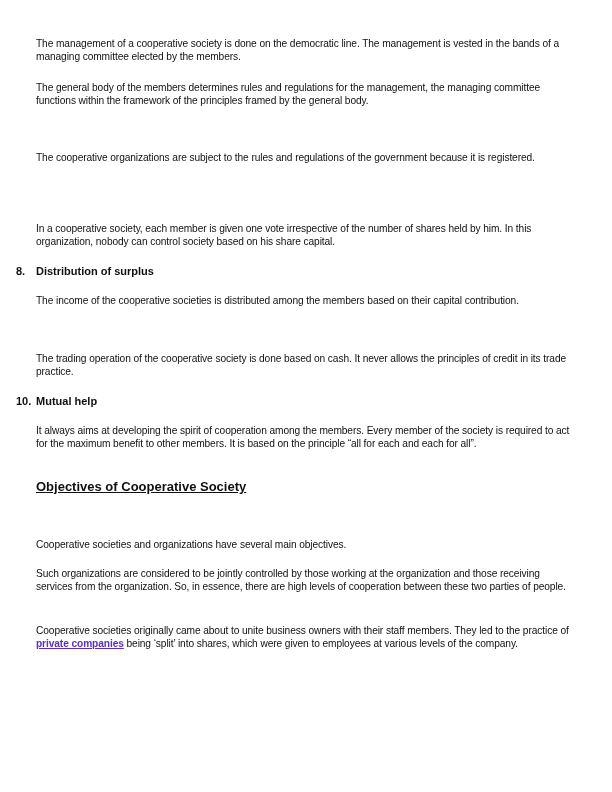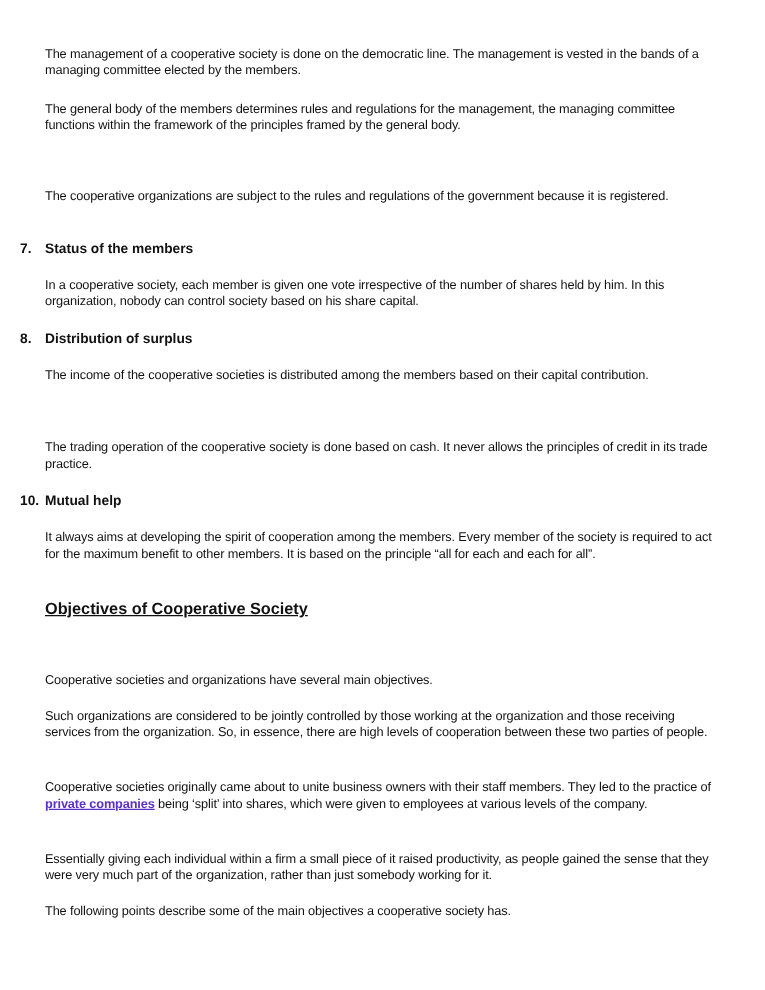--- a/index.html
+++ b/index.html
@@ -63,38 +63,33 @@
 </head>
 <body>
 
 <div class="page">
 
   <p class="para" style="top:81px;">The general body of the members determines rules and regulations for the management, the managing committee functions within the framework of the principles framed by the general body.</p>
   <p class="para" style="top:37px;">The management of a cooperative society is done on the democratic line. The management is vested in the bands of a managing committee elected by the members.</p>
 
   <p class="para" style="top:151px;">The cooperative organizations are subject to the rules and regulations of the government because it is registered.</p>
 
-  <h3 class="heading" style="top:192px;">
-    <span class="num">7.</span><span>Status of the members</span>
-  </h3>
   <p class="para" style="top:222px;">In a cooperative society, each member is given one vote irrespective of the number of shares held by him. In this organization, nobody can control society based on his share capital.</p>
 
   <h3 class="heading" style="top:264px;">
     <span class="num">8.</span><span>Distribution of surplus</span>
   </h3>
   <p class="para" style="top:294px;">The income of the cooperative societies is distributed among the members based on their capital contribution.</p>
 
   <p class="para" style="top:352px;">The trading operation of the cooperative society is done based on cash. It never allows the principles of credit in its trade practice.</p>
 
   <h3 class="heading" style="top:394px;">
     <span class="num">10.</span><span>Mutual help</span>
   </h3>
   <p class="para" style="top:424px;">It always aims at developing the spirit of cooperation among the members. Every member of the society is required to act for the maximum benefit to other members. It is based on the principle “all for each and each for all”.</p>
 
   <h2 class="section-title" style="top:480px;">Objectives of Cooperative Society</h2>
 
   <p class="para" style="top:538px;">Cooperative societies and organizations have several main objectives.</p>
   <p class="para" style="top:567px;">Such organizations are considered to be jointly controlled by those working at the organization and those receiving services from the organization. So, in essence, there are high levels of cooperation between these two parties of people.</p>
   <p class="para" style="top:624px;"><span>Cooperative societies originally came about to unite business owners with their staff members. They led to the practice of </span><a class="link" href="#">private companies</a><span> being ‘split’ into shares, which were given to employees at various levels of the company.</span></p>
-  <p class="para" style="top:681px;">Essentially giving each individual within a firm a small piece of it raised productivity, as people gained the sense that they were very much part of the organization, rather than just somebody working for it.</p>
-  <p class="para" style="top:723px;">The following points describe some of the main objectives a cooperative society has.</p>
 
 </div>
 
 </body></html>

